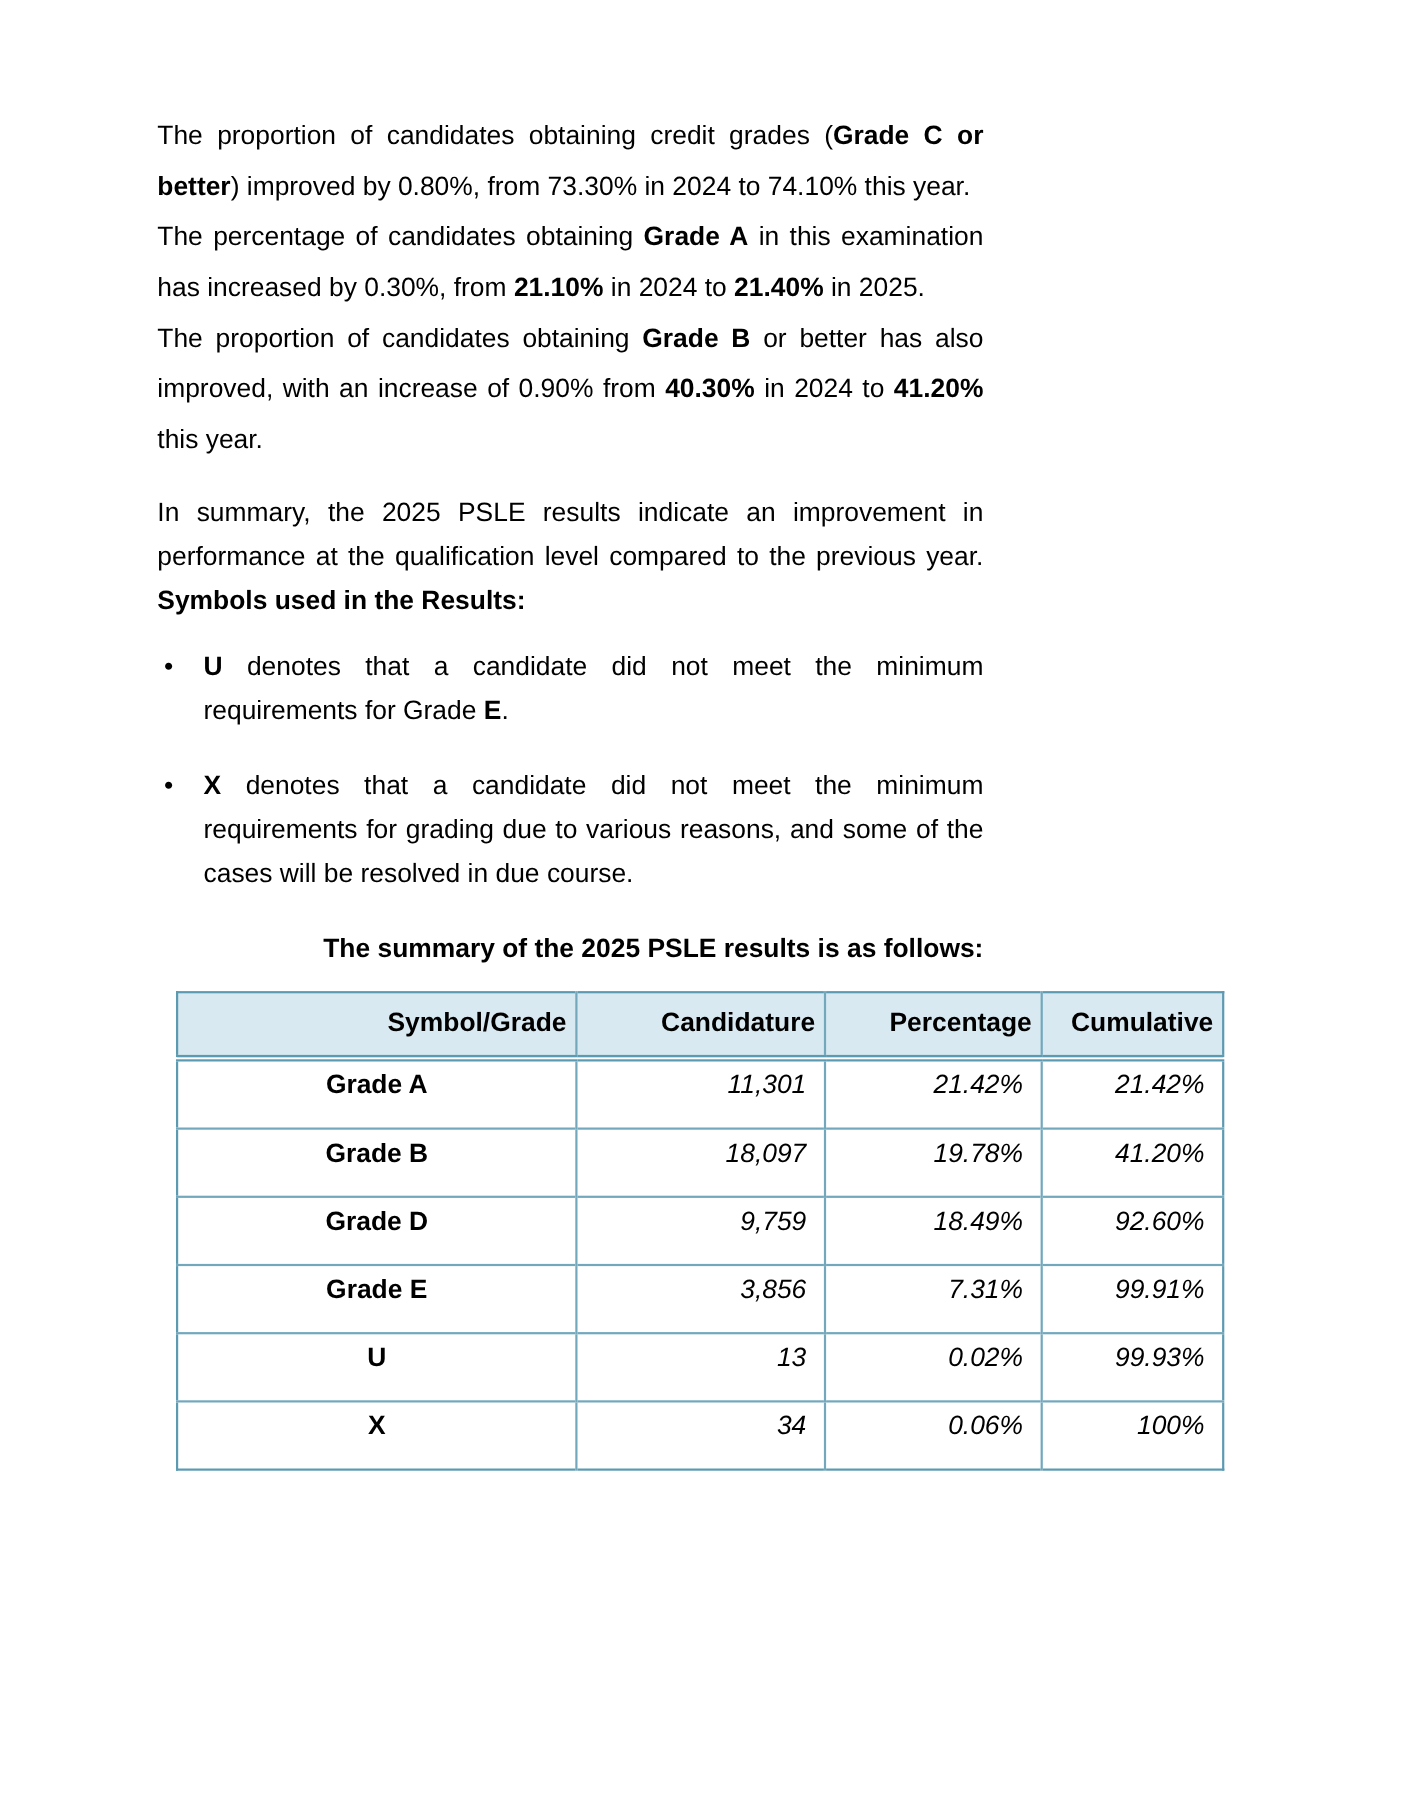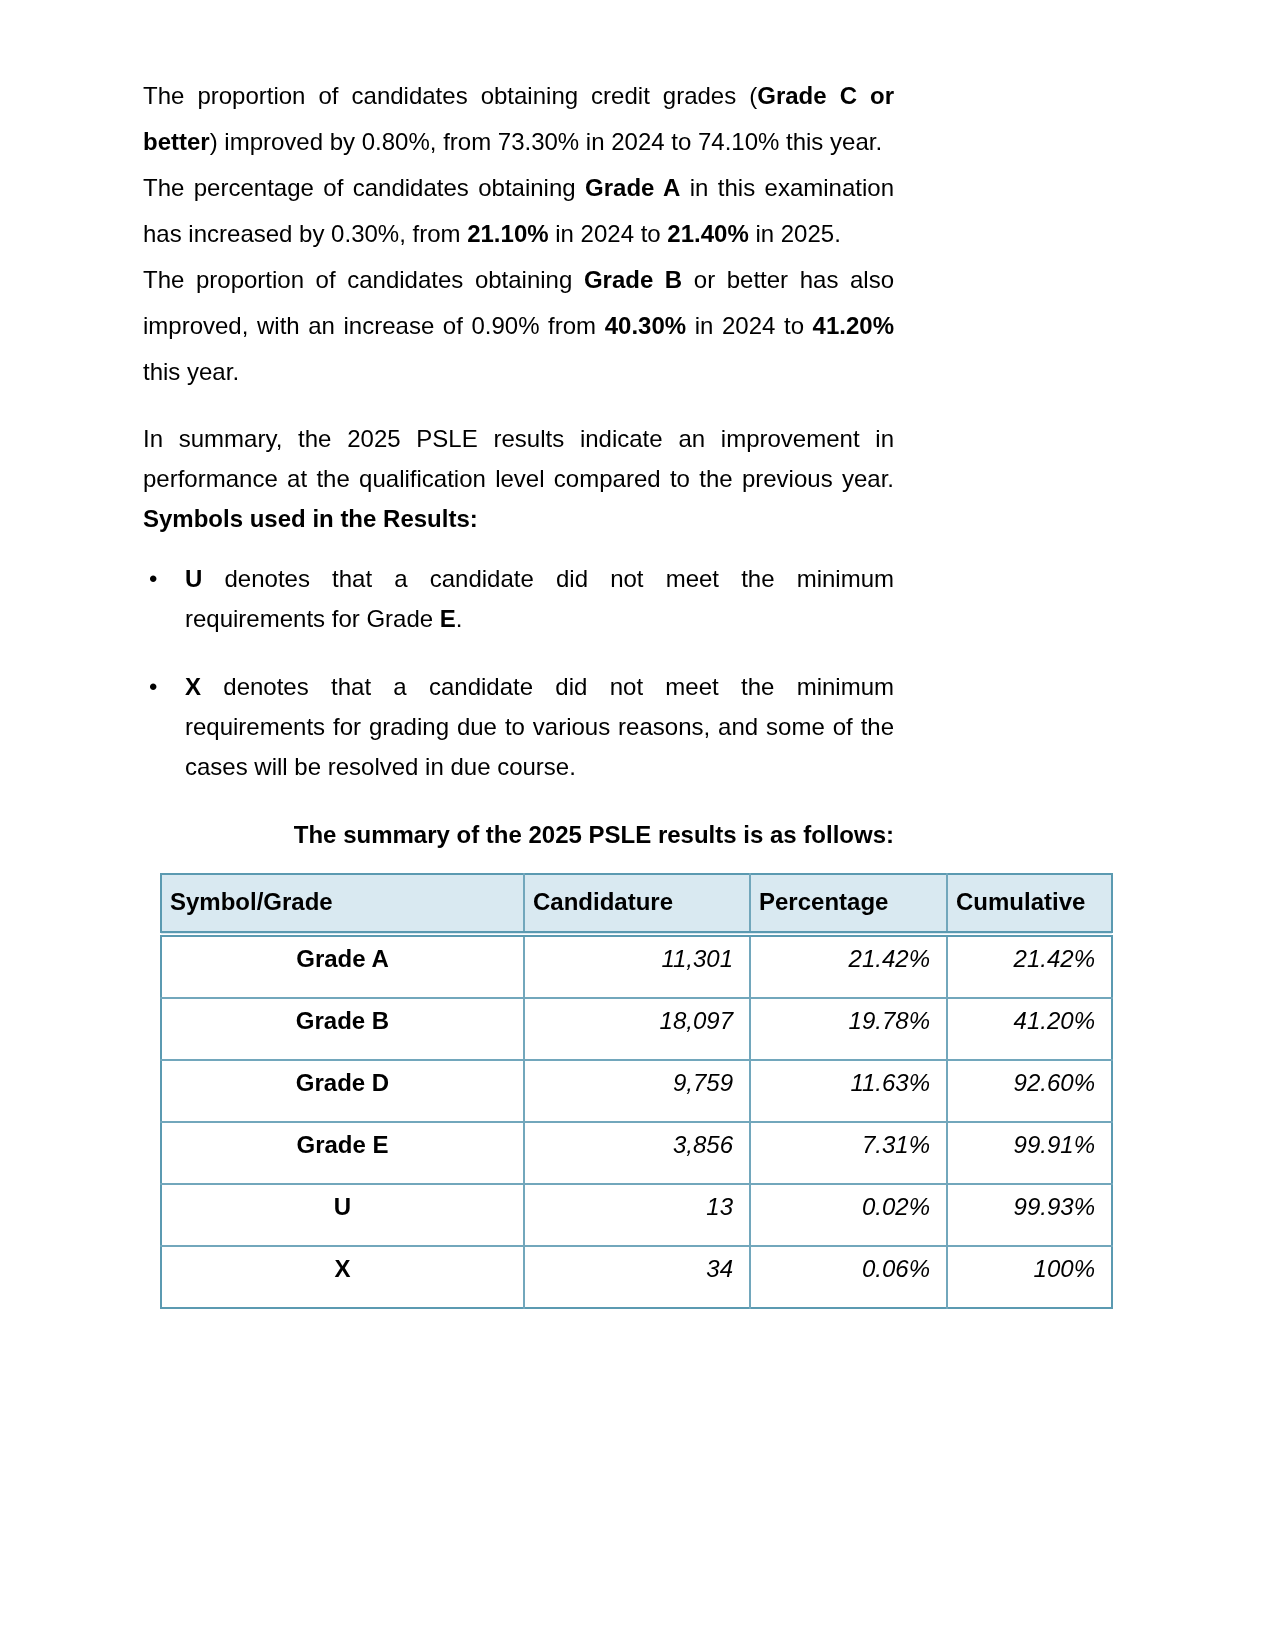--- a/index.html
+++ b/index.html
@@ -14,21 +14,21 @@
   html,body{margin:0;padding:0;}
   body{
     width:1275px;height:1650px;
     background:var(--page-bg);
     color:var(--text-color);
     font-family:"Liberation Sans","DejaVu Sans",sans-serif;
     overflow:hidden;
   }
   .page{
     width:1044px;height:1650px;
-    padding:73px 150px 0 143px;
+    padding:101px 150px 0 143px;
   }
   
   .para{
     margin:0;
     font-size:24px;
     line-height:46px;
     text-align:justify;
   }
   
   .para.tight{
@@ -64,21 +64,21 @@
     border-collapse:collapse;
     table-layout:fixed;
     width:951px;
     margin-left:17px;
     border:2px solid var(--border-outer);
   }
   table.results-table th{
     background:var(--header-bg);
     font-size:24px;
     font-weight:bold;
-    text-align:left;
+    text-align:right;
     vertical-align:middle;
     padding:13px 8px 15px 8px;
     border-left:2px solid var(--border-inner);
     border-bottom:6px double var(--border-outer);
   }
   table.results-table th:first-child{border-left:none;}
   table.results-table td{
     font-size:24px;
     vertical-align:top;
     padding:8px 16px 24px 16px;
@@ -136,21 +136,21 @@
         </tr>
         <tr>
           <td class="cell-grade">Grade B</td>
           <td class="cell-num">18,097</td>
           <td class="cell-num">19.78%</td>
           <td class="cell-num">41.20%</td>
         </tr>
         <tr>
           <td class="cell-grade">Grade D</td>
           <td class="cell-num">9,759</td>
-          <td class="cell-num">11.63%</td>
+          <td class="cell-num">18.49%</td>
           <td class="cell-num">92.60%</td>
         </tr>
         <tr>
           <td class="cell-grade">Grade E</td>
           <td class="cell-num">3,856</td>
           <td class="cell-num">7.31%</td>
           <td class="cell-num">99.91%</td>
         </tr>
         <tr>
           <td class="cell-grade">U</td>

